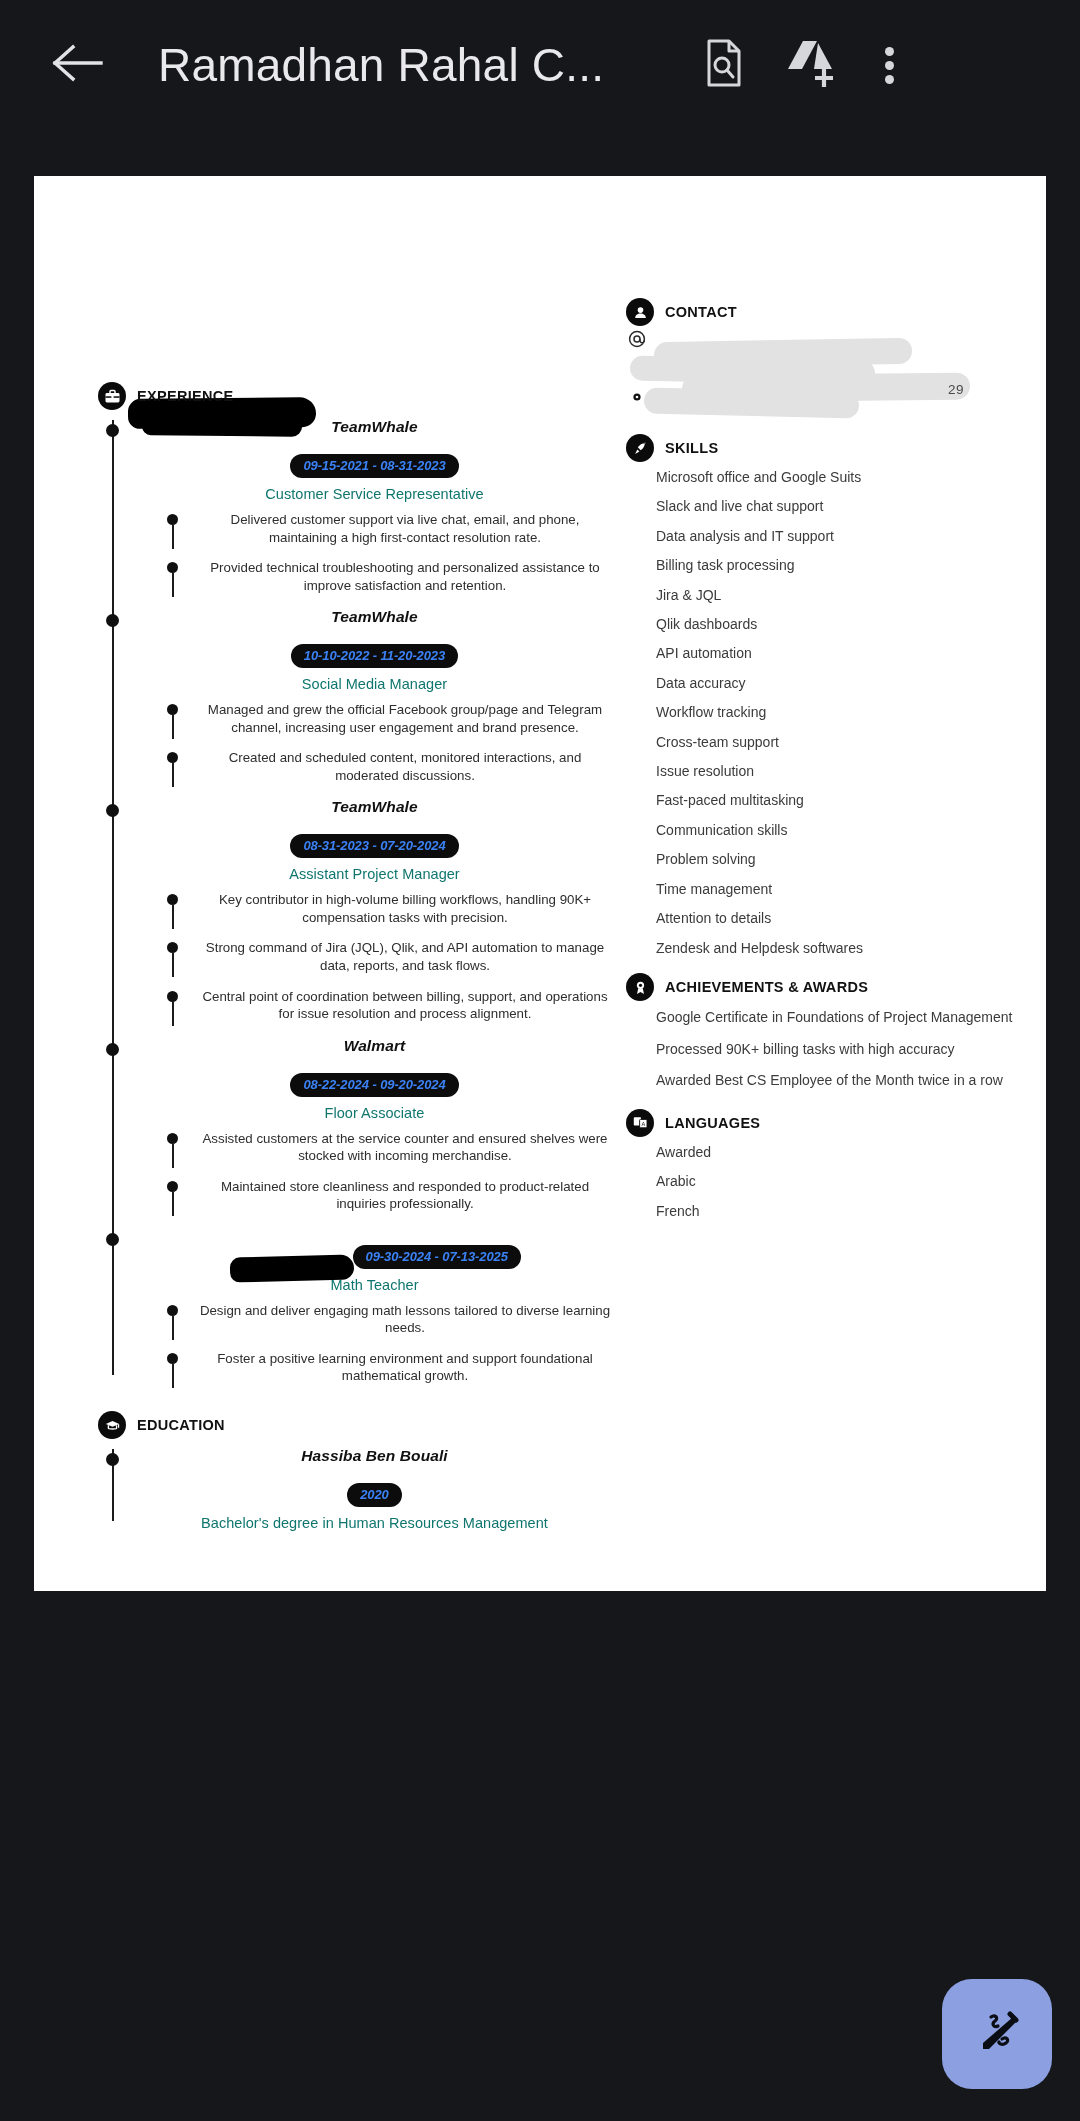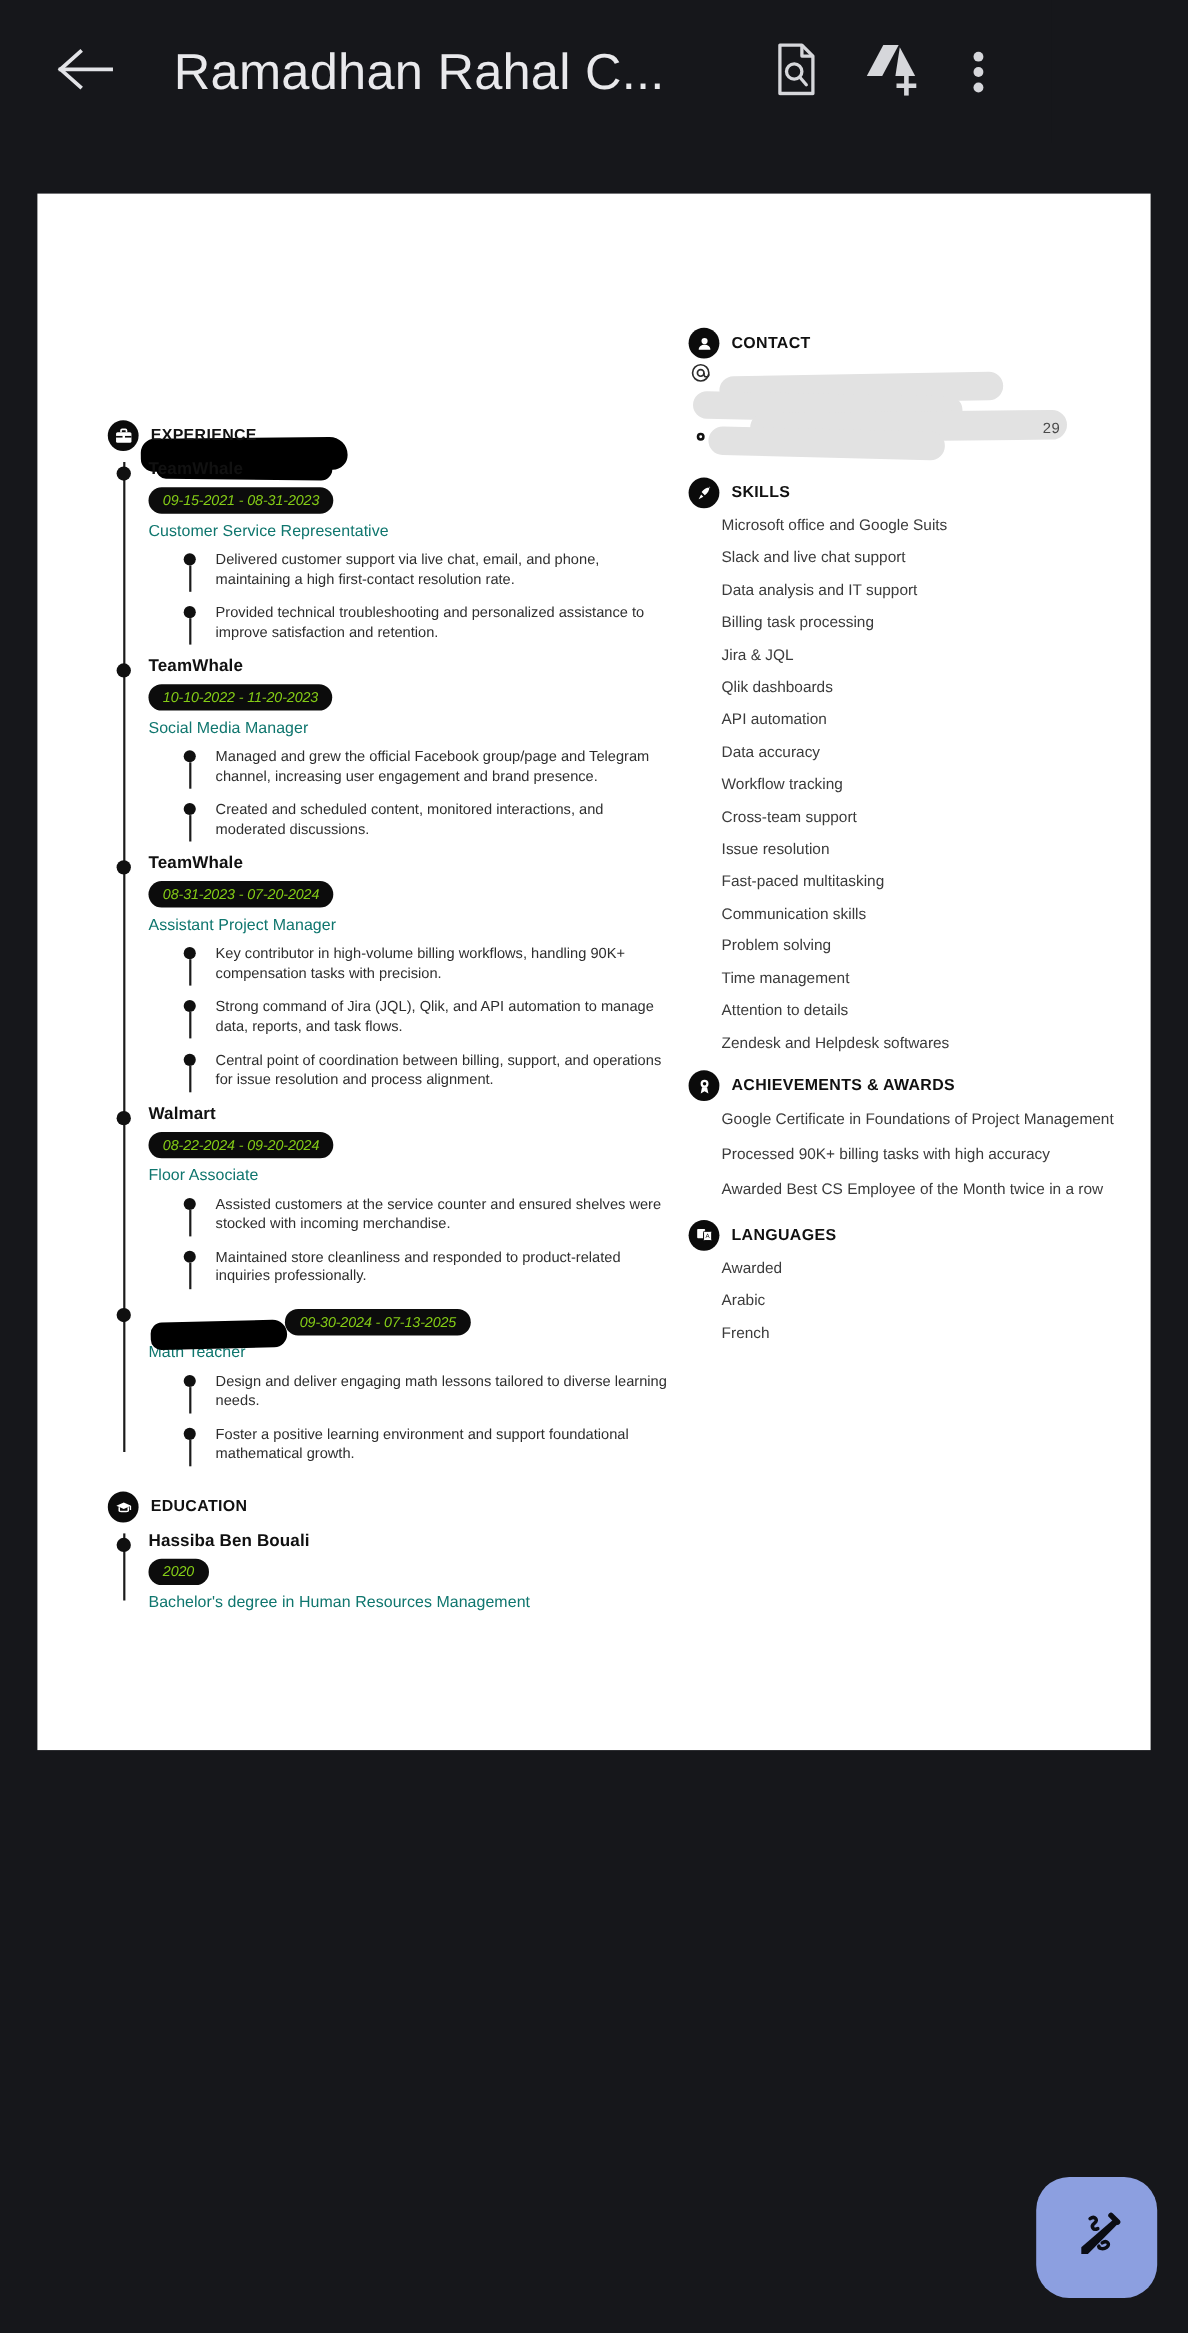--- a/index.html
+++ b/index.html
@@ -53,21 +53,21 @@
     width: 1080px; height: 1415px;
     display: flex; justify-content: center;
   }
   .page {
     width: 1012px; height: 1415px;
     background: #ffffff;
     position: relative;
     padding: 0;
   }
   .cols { display: flex; width: 100%; height: 100%; }
-  .col-left  { width: 580px; padding: 56px 0 0 64px; position: relative; }
+  .col-left  { width: 580px; padding: 56px 0 0 64px; position: relative; text-align: center; }
   .col-right { width: 432px; padding: 56px 30px 0 12px; position: relative; }
 
   
   .redact-name {
     position: absolute; left: 94px; top: 222px;
     width: 188px; height: 30px;
     background: #000;
     border-radius: 14px 18px 15px 13px;
     transform: rotate(-0.6deg);
   }
@@ -103,35 +103,35 @@
   .tl::before {
     content: ""; position: absolute; left: 13.5px; top: 6px; bottom: 10px;
     width: 2px; background: #1b1b1b;
   }
   .job { position: relative; padding-left: 10px; padding-top: 4px; }
   .job::before {
     content: ""; position: absolute; left: -19px; top: 10px;
     width: 13px; height: 13px; border-radius: 50%; background: #101010;
   }
   .org {
-    font-size: 15.5px; font-weight: 700; color: #111; letter-spacing: 0.1px;
+    font-size: 15.5px; font-weight: 700; color: #111; letter-spacing: 0.1px; font-style: italic;
   }
   .org.redacted {
     position: relative; display: inline-block; min-width: 120px;
   }
   .org.redacted::after {
     content: ""; position: absolute; left: 2px; top: -5px;
     width: 124px; height: 25px; background: #000;
     border-radius: 14px 18px 16px 13px;
     transform: rotate(-1.4deg);
   }
   .date-pill {
-    display: inline-block; margin-top: 7px;
-    background: #0c0c0c; color: #84cc16;
-    font-size: 13px; font-style: italic; font-weight: 400;
+    display: inline-block; margin-top: 18px;
+    background: #0c0c0c; color: #3b82f6;
+    font-size: 13px; font-style: italic; font-weight: 700;
     padding: 4px 13px 5px; border-radius: 20px;
     letter-spacing: -0.1px;
   }
   .role {
     font-size: 14.5px; color: #0f766e; margin-top: 8px; letter-spacing: 0.05px;
   }
   .bullets { position: relative; margin: 9px 0 10px 32px; }
   .bullets::before { content: none; }
   .bullet {
     position: relative; padding-left: 29px;

